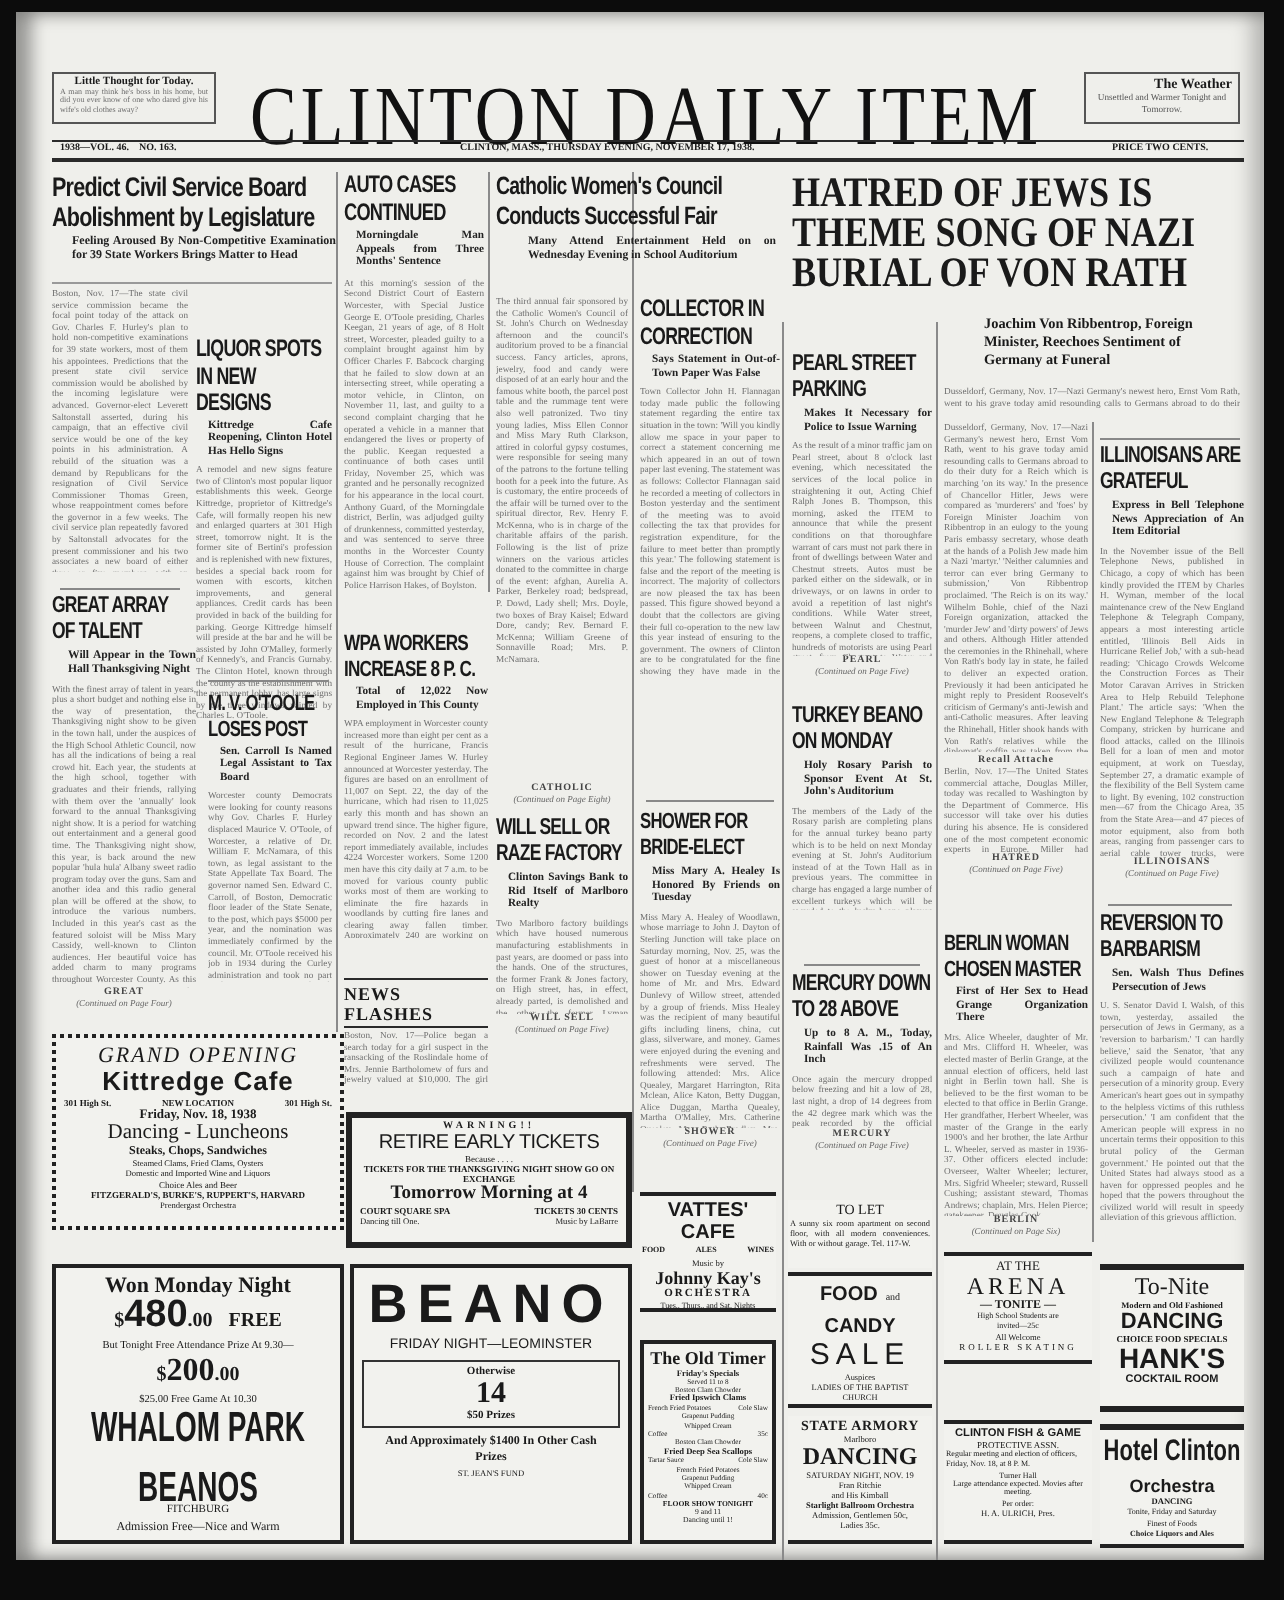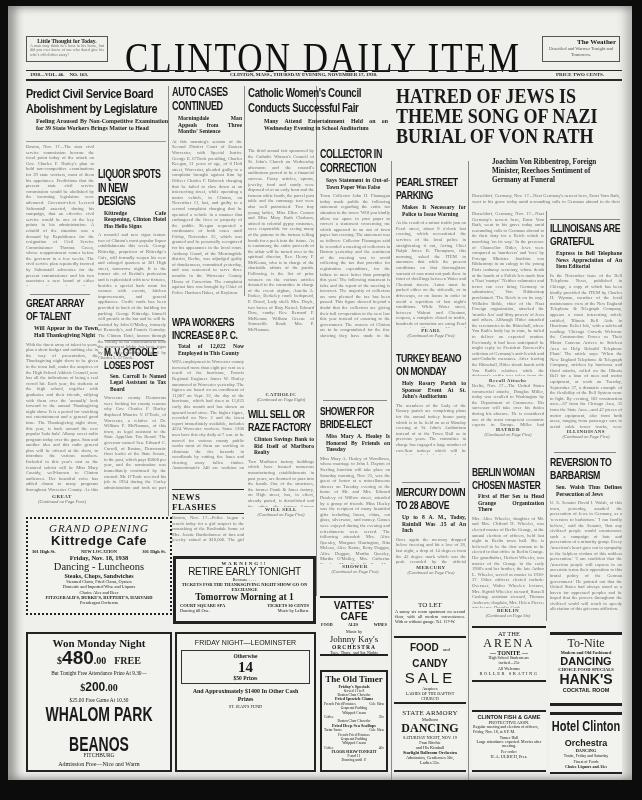--- a/index.html
+++ b/index.html
@@ -220,66 +220,67 @@
   </div>
 
   <div class="ad" style="left:18px;top:626px;width:146px;height:140px;border-width:2px;padding:3px 4px;">
     <span class="t" style="font-size:11px;font-weight:bold;">Won Monday Night</span>
     <div style="line-height:18px;">
       <span style="font-size:10px;font-weight:bold;">$</span><span style="font-family:'Liberation Sans',sans-serif;font-size:19px;font-weight:bold;">480</span><span style="font-size:10px;font-weight:bold;">.00</span>
       <span style="font-size:10px;font-weight:bold;margin-left:4px;">FREE</span>
     </div>
     <span class="t" style="font-size:5.3px;line-height:6.5px;padding:0 6px;">But Tonight Free Attendance Prize At 9.30—</span>
     <div style="line-height:18px;">
-      <span style="font-size:10px;font-weight:bold;">$</span><span style="font-family:Liberation Sans, sans-serif;font-size:12px;font-weight:bold;">200</span><span style="font-size:10px;font-weight:bold;">.00</span>
+      <span style="font-size:10px;font-weight:bold;">$</span><span style="font-family:Liberation Serif, serif;font-size:16px;font-weight:bold;">200</span><span style="font-size:10px;font-weight:bold;">.00</span>
     </div>
     <span class="t" style="font-size:5.3px;">$25.00 Free Game At 10.30</span>
     <span class="t" style="font-family:'Liberation Sans',sans-serif;font-weight:bold;font-size:14px;line-height:20px;letter-spacing:0;transform:scaleY(1.5);margin:5px 0 4px;">WHALOM PARK BEANOS</span>
     <span class="t" style="font-size:5.5px;margin-top:2px;">FITCHBURG</span>
     <span class="t" style="font-size:6px;margin-top:3px;">Admission Free—Nice and Warm</span>
   </div>
 
   <div class="ad" style="left:165px;top:550px;width:143px;height:68px;border-width:3px;padding:2px 4px;">
     <span class="t" style="font-size:5px;font-weight:bold;letter-spacing:2px;">WARNING!!</span>
-    <span class="t" style="font-family:'Liberation Sans',sans-serif;font-size:10px;letter-spacing:-0.3px;line-height:11px;">RETIRE EARLY TONIGHT</span>
+    <span class="t" style="font-family:'Liberation Sans',sans-serif;font-size:10px;letter-spacing:-0.3px;line-height:11px;">RETIRE EARLY TICKETS</span>
     <span class="t" style="font-size:4.5px;">Because . . . .</span>
     <span class="t" style="font-size:4.5px;font-weight:bold;line-height:5.2px;">TICKETS FOR THE THANKSGIVING NIGHT SHOW GO ON EXCHANGE</span>
-    <span class="t" style="font-size:9.5px;font-weight:bold;line-height:11px;">Tomorrow Morning at 1</span>
+    <span class="t" style="font-size:9.5px;font-weight:bold;line-height:11px;">Tomorrow Morning at 4</span>
     <div style="display:flex;justify-content:space-between;font-size:4.5px;font-weight:bold;">
       <span>COURT SQUARE SPA</span>
       <span>TICKETS 30 CENTS</span>
     </div>
     <div style="display:flex;justify-content:space-between;font-size:4.3px;">
       <span>Dancing till One.</span>
       <span>Music by LaBarre</span>
     </div>
   </div>
 
   <div class="ad" style="left:167px;top:626px;width:141px;height:140px;border-width:2px;padding:3px 4px;">
+    <span class="t" style="font-family:'Liberation Sans',sans-serif;font-weight:bold;font-size:27px;line-height:30px;letter-spacing:5px;">BEANO</span>
     <span class="t" style="font-family:'Liberation Sans',sans-serif;font-size:7px;margin:2px 0 4px;">FRIDAY NIGHT—LEOMINSTER</span>
     <div style="display:flex;justify-content:space-between;gap:4px;">
       <div style="flex:1;border:1px solid #333;padding:2px;">
         <span class="t" style="font-size:5.5px;font-weight:bold;">Otherwise</span>
         <span class="t" style="font-size:15px;font-weight:bold;line-height:16px;">14</span>
         <span class="t" style="font-size:5.5px;font-weight:bold;">$50 Prizes</span>
       </div>
     </div>
     <span class="t" style="font-size:6px;font-weight:bold;line-height:7.5px;margin-top:4px;padding:0 10px;">And Approximately $1400 In Other Cash Prizes</span>
     <span class="t" style="font-size:4.3px;margin-top:1px;">ST. JEAN'S FUND</span>
   </div>
 
   <div class="ad" style="left:312px;top:590px;width:68px;height:60px;border:none;border-top:2px solid #222;border-bottom:2px solid #222;padding:2px 1px;">
     <span class="t" style="font-family:'Liberation Sans',sans-serif;font-weight:bold;font-size:10px;line-height:11px;">VATTES' CAFE</span>
     <div style="display:flex;justify-content:space-between;font-size:4px;font-weight:bold;">
       <span>FOOD</span>
       <span>ALES</span>
       <span>WINES</span>
     </div>
     <span class="t" style="font-size:4.3px;margin-top:2px;">Music by</span>
-    <span class="t" style="font-size:9px;font-weight:normal;line-height:10px;">Johnny Kay's</span>
+    <span class="t" style="font-size:9px;font-weight:bold;line-height:10px;">Johnny Kay's</span>
     <span class="t" style="font-size:5.5px;font-weight:bold;letter-spacing:1px;">ORCHESTRA</span>
     <span class="t" style="font-size:4px;">Tues., Thurs., and Sat. Nights</span>
   </div>
 
   <div class="ad" style="left:386px;top:594px;width:72px;height:34px;border:none;padding:1px;">
     <span class="t" style="font-size:7px;">TO LET</span>
     <span class="t" style="font-size:4.2px;line-height:5px;text-align:justify;">A sunny six room apartment on second floor, with all modern conveniences. With or without garage. Tel. 117-W.</span>
   </div>
 
   <div class="ad" style="left:312px;top:664px;width:68px;height:102px;border-width:2px;padding:2px 2px;">
@@ -327,21 +328,21 @@
       <span style="font-family:'Liberation Sans',sans-serif;font-size:10px;font-weight:bold;">CANDY</span>
     </div>
     <span class="t" style="font-family:'Liberation Sans',sans-serif;font-size:15px;letter-spacing:3px;line-height:16px;">SALE</span>
     <span class="t" style="font-size:4.2px;">Auspices</span>
     <span class="t" style="font-size:4.2px;line-height:5px;padding:0 6px;">LADIES OF THE BAPTIST CHURCH</span>
     <span class="t" style="font-size:4.2px;line-height:5px;">Wachusett Electric Co. Showroom.</span>
 
   </div>
 
   <div class="ad" style="left:386px;top:702px;width:72px;height:64px;border:none;border-bottom:2px solid #222;padding:1px;">
-    <span class="t" style="font-size:7px;font-weight:normal;letter-spacing:0.3px;">STATE ARMORY</span>
+    <span class="t" style="font-size:7px;font-weight:bold;letter-spacing:0.3px;">STATE ARMORY</span>
     <span class="t" style="font-size:4.3px;">Marlboro</span>
     <span class="t" style="font-size:12px;font-weight:bold;line-height:13px;">DANCING</span>
     <span class="t" style="font-size:4.3px;line-height:5px;padding:0 8px;">SATURDAY NIGHT, NOV. 19</span>
     <span class="t" style="font-size:4.3px;">Fran Ritchie</span>
     <span class="t" style="font-size:4.3px;">and His Kimball</span>
     <span class="t" style="font-size:4.3px;font-weight:bold;">Starlight Ballroom Orchestra</span>
     <span class="t" style="font-size:4.3px;">Admission, Gentlemen 50c,</span>
     <span class="t" style="font-size:4.3px;">Ladies 35c.</span>
   </div>
 

